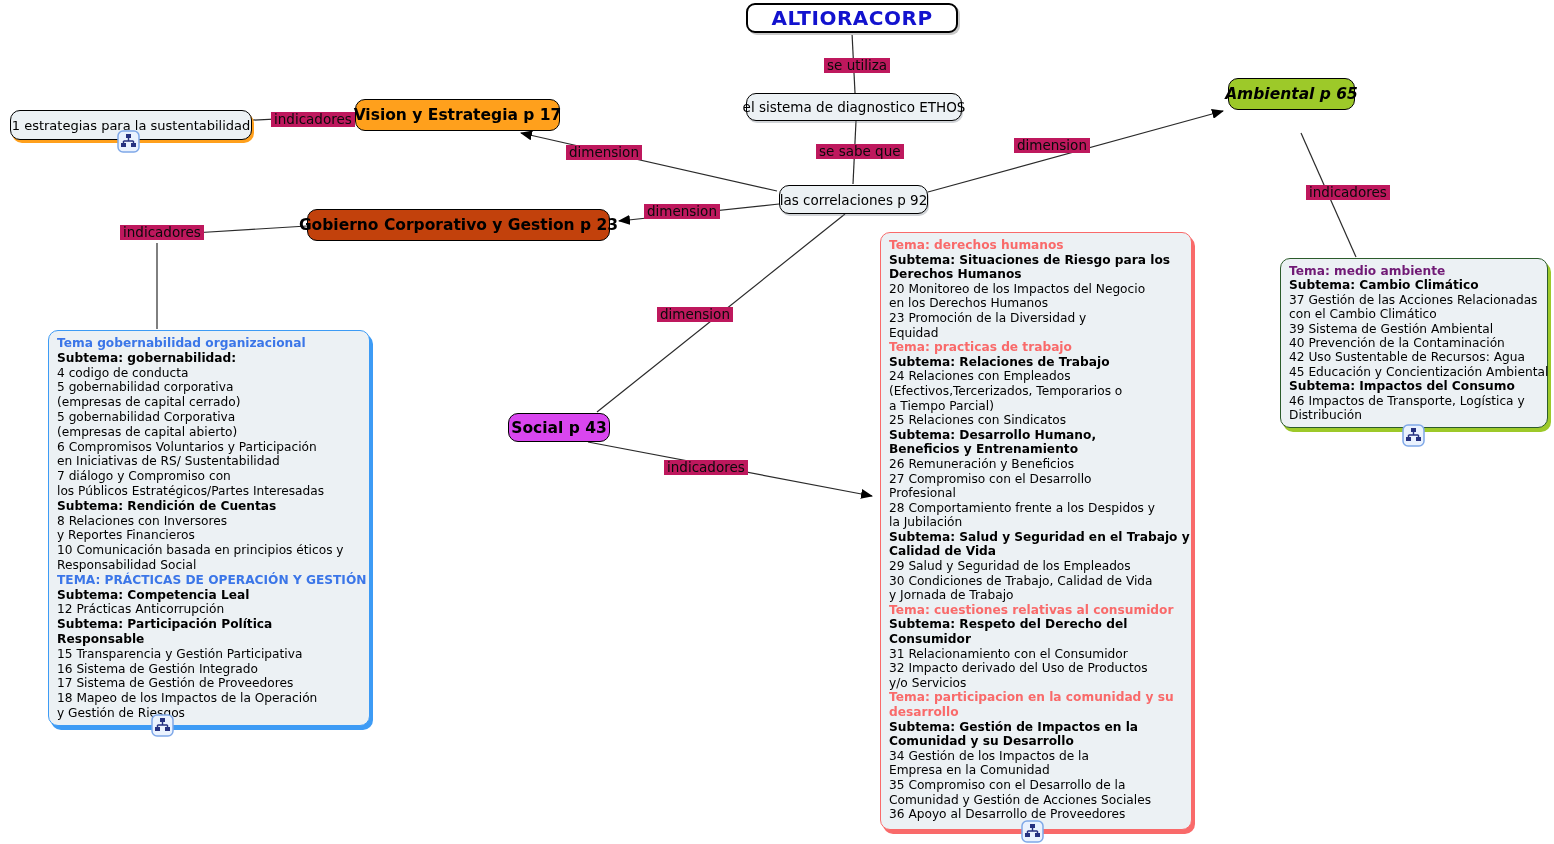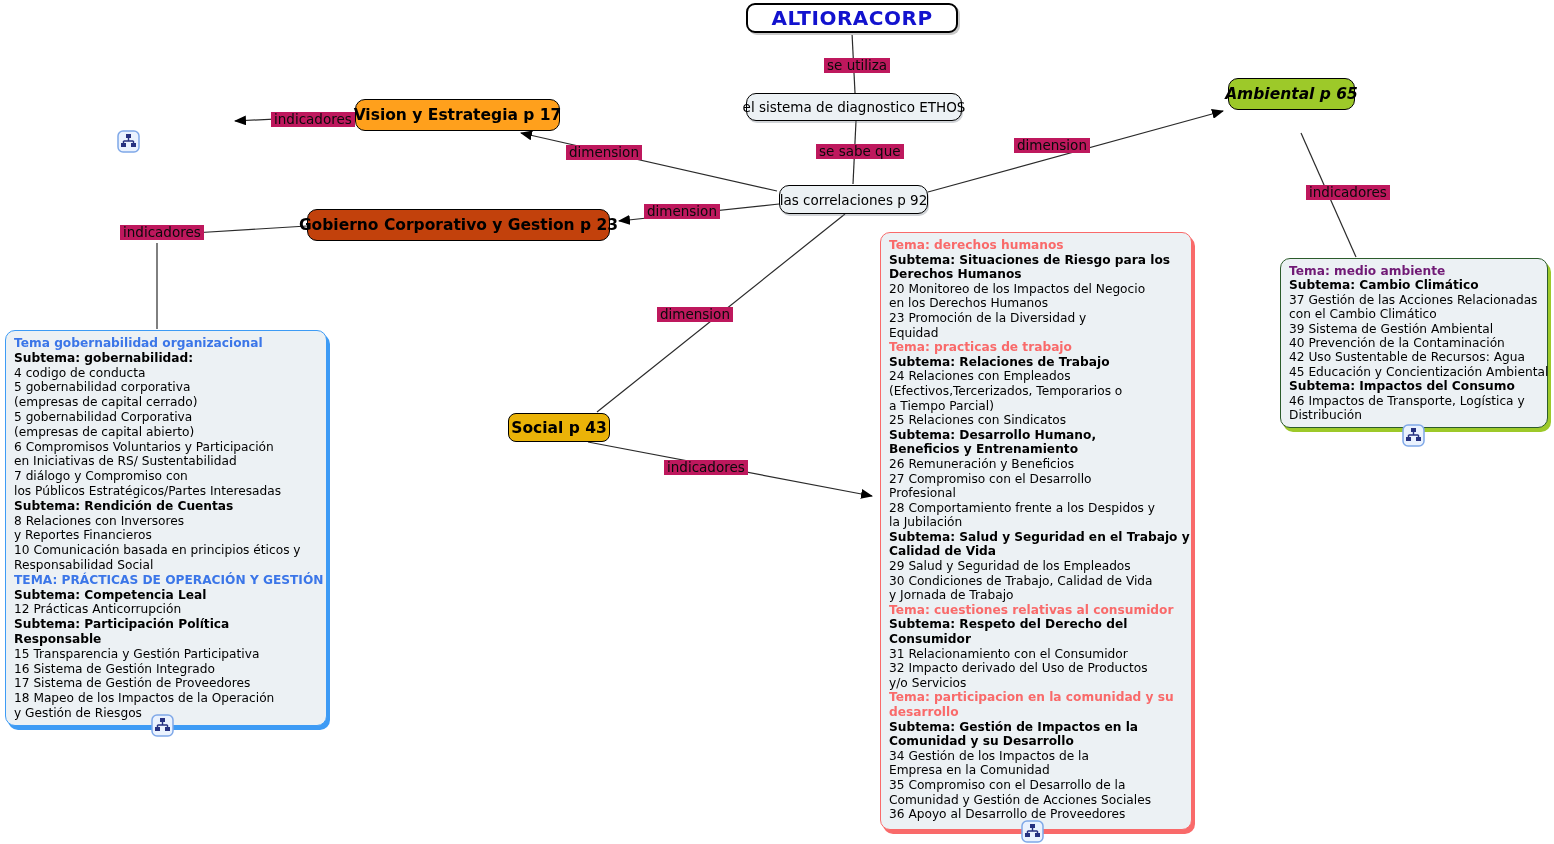--- a/index.html
+++ b/index.html
@@ -16,36 +16,36 @@
     box-shadow:1px 2px 0 rgba(120,130,140,.35);
   }
   .node.bold{font-weight:bold;font-size:15.5px;box-shadow:none;}
   .node-title{
     background:#fff;border-width:2px;border-radius:9px;
     font-size:20px;font-weight:bold;color:#1212CE;letter-spacing:.5px;
     box-shadow:2px 2px 0 #C9C9C9;
   }
   .node-vision{background:#FFA01C;}
   .node-gobierno{background:#c2410c;}
-  .node-social{background:#eab308;border-radius:8px;}
+  .node-social{background:#d946ef;}
   .node-ambiental{background:#9DC929;font-style:italic;}
   .node-estrategias{font-size:13px;box-shadow:2px 3px 0 #FFA01C;}
   
   .lbl{
     position:absolute;z-index:2;font-size:13.5px;color:#0a0a0a;
     background:#be185d;padding:0 3px;white-space:nowrap;line-height:15px;
   }
   
   .panel{
     position:absolute;z-index:2;box-sizing:border-box;background:#ECF1F4;
     border:1.6px solid #888;border-radius:10px;padding:5px 8px;
     font-size:12.2px;line-height:14.6px;white-space:nowrap;
   }
   .panel .pline{white-space:nowrap;}
-  .panel-blue{border-color:#3D9BF5;box-shadow:3px 4px 0 #3D9BF5;line-height:14.8px;}
+  .panel-blue{border-color:#3D9BF5;box-shadow:3px 4px 0 #3D9BF5;line-height:14.8px;margin-left:43px;}
   .panel-red{border-color:#F96A6A;box-shadow:3px 4px 0 #F96A6A;}
   .panel-green{border-color:#2B5B2B;box-shadow:3px 4px 0 #9DC929;line-height:14.4px;}
   .sub{font-weight:bold;color:#000;}
   .tema{font-weight:bold;}
   .panel-blue .tema{color:#3B76E8;}
   .panel-red .tema{color:#F96A6A;}
   .panel-green .tema{color:#701a75;}
   
   .res-icon{position:absolute;z-index:4;width:23px;height:23px;cursor:pointer;}
 </style>
@@ -93,20 +93,21 @@
   <div class="node" style="left:779px;top:185px;width:149px;height:29px">las correlaciones p 92</div>
 
   <div class="node bold node-vision" style="left:355px;top:99px;width:205px;height:32px">Vision y Estrategia p 17</div>
 
   <div class="node bold node-gobierno" style="left:307px;top:209px;width:303px;height:32px">Gobierno Corporativo y Gestion p 23</div>
 
   <div class="node bold node-social" style="left:508px;top:413px;width:102px;height:29px">Social p 43</div>
 
   <div class="node bold node-ambiental" style="left:1228px;top:78px;width:127px;height:32px">Ambiental p 65</div>
 
+  <div class="node node-estrategias" style="left:10px;top:110px;width:242px;height:30px">1 estrategias para la sustentabilidad</div>
 
   <div class="panel panel-blue" style="left:5px;top:330px;width:322px;height:396px">
 
       <div class="pline tema">Tema gobernabilidad organizacional</div>
 
       <div class="pline sub">Subtema: gobernabilidad:</div>
 
       <div class="pline">4 codigo de conducta</div>
 
       <div class="pline">5 gobernabilidad corporativa</div>

